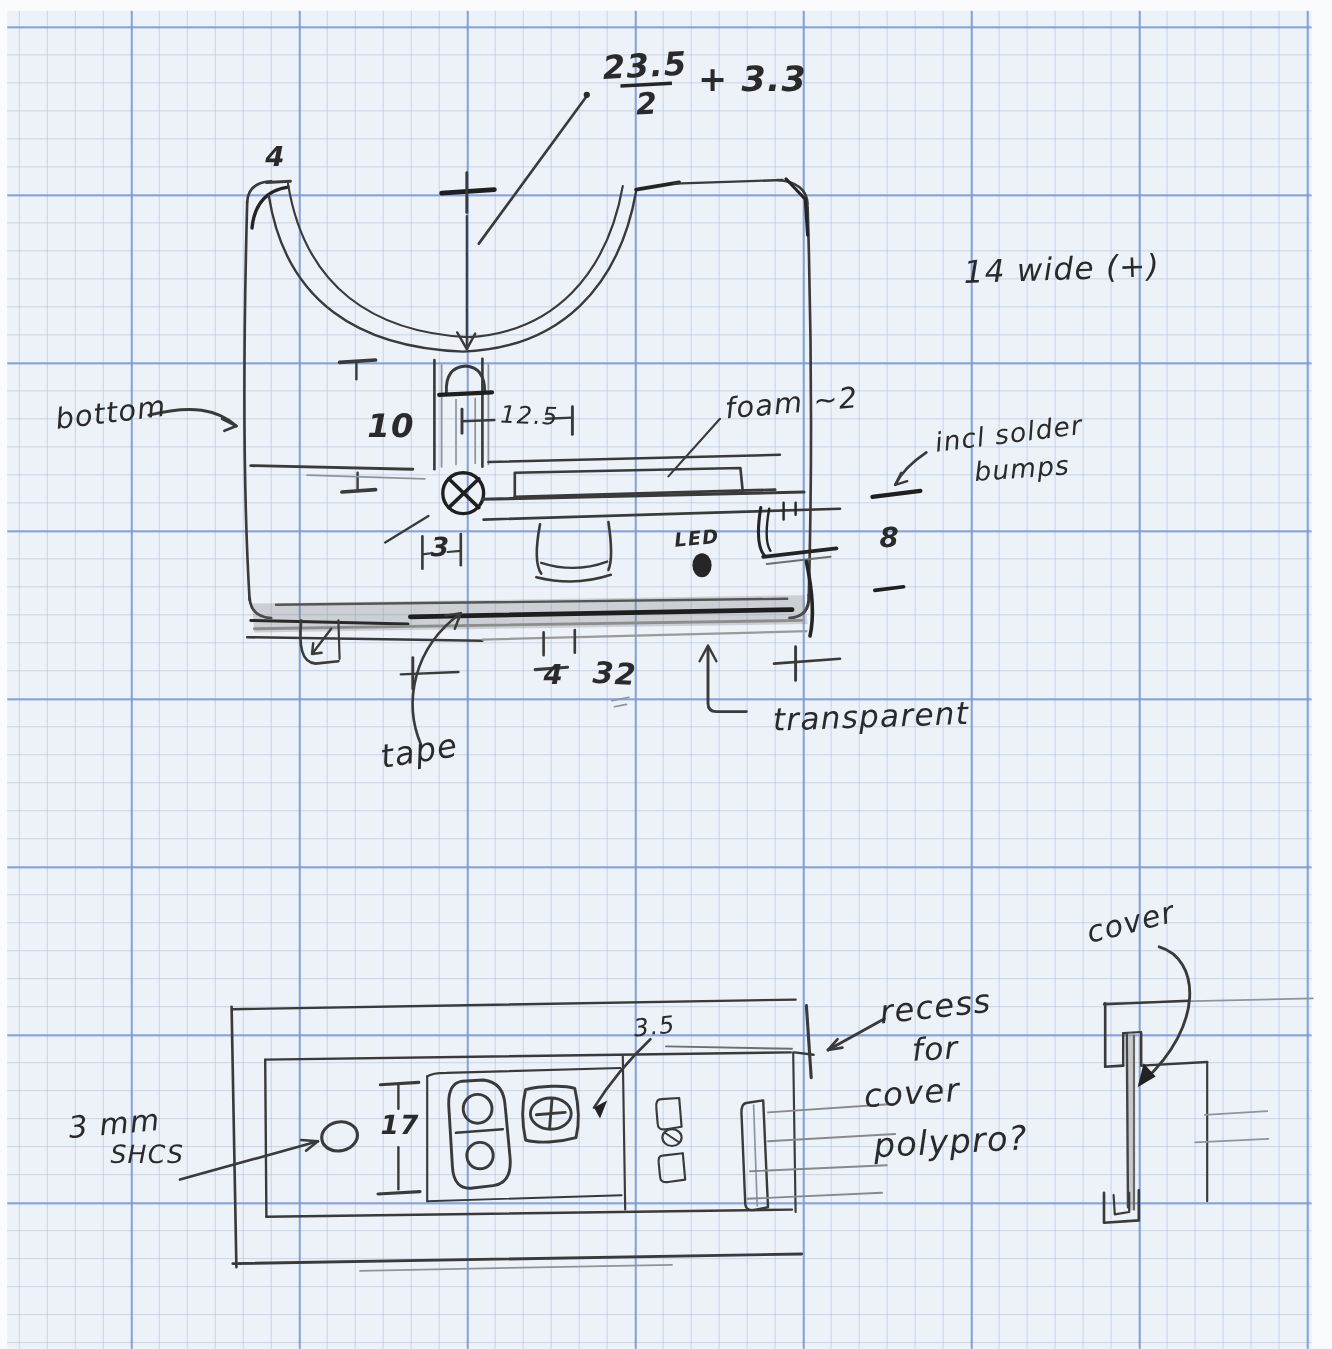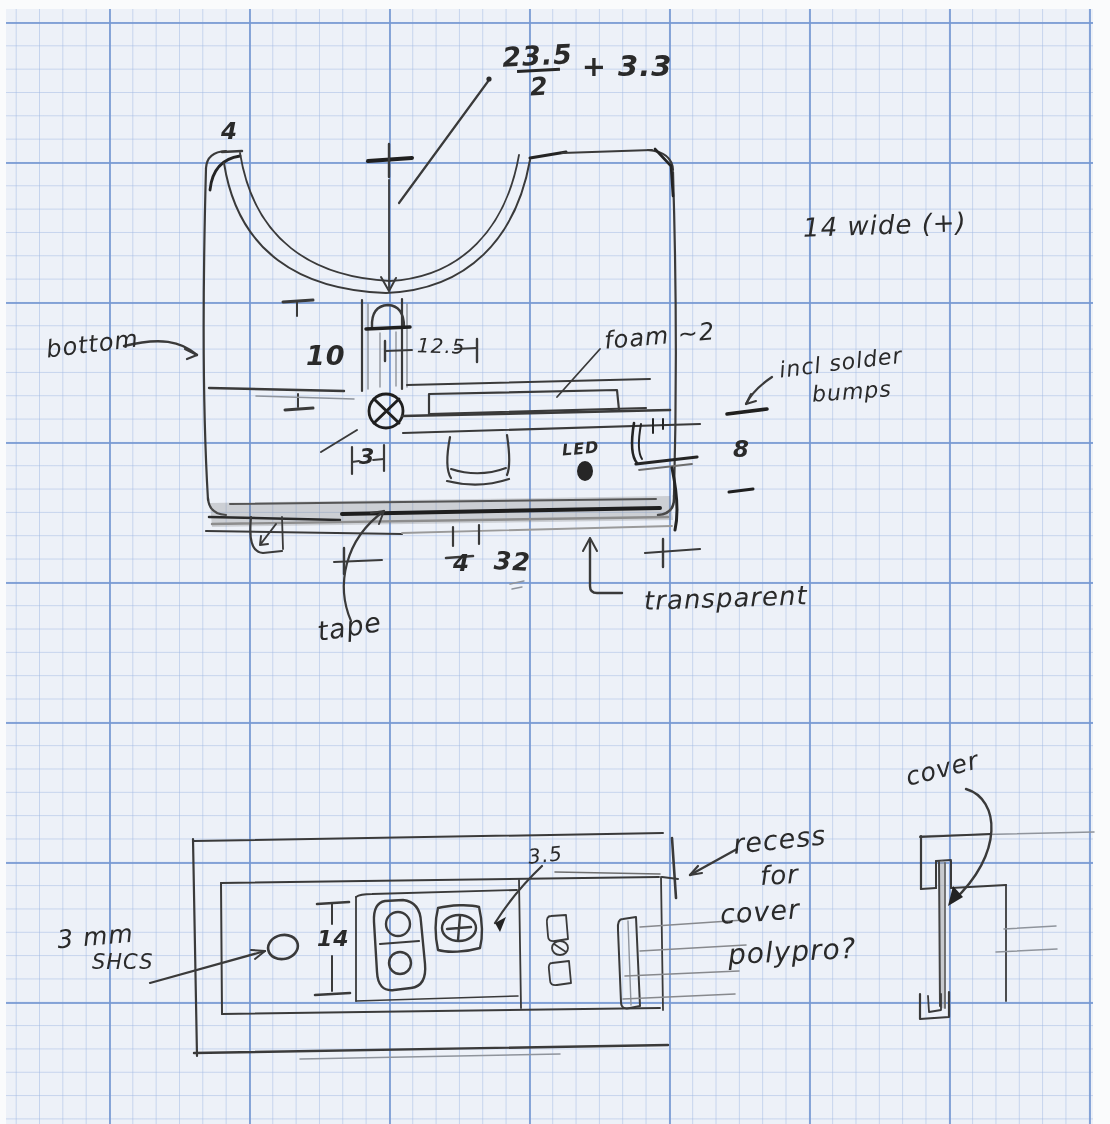--- a/index.html
+++ b/index.html
@@ -308,21 +308,21 @@
   <div class="hw" style="left:733px;top:438px;font-size:23px;font-weight:bold;">8</div>
   <div class="hw" style="left:562px;top:441px;font-size:16px;transform:rotate(-5deg);font-weight:bold;">LED</div>
   <div class="hw" style="left:359px;top:446px;font-size:22px;font-weight:bold;">3</div>
   <div class="hw" style="left:453px;top:552px;font-size:23px;font-weight:bold;">4</div>
   <div class="hw" style="left:494px;top:549px;font-size:25px;font-weight:bold;transform:rotate(3deg);">32</div>
   <div class="hw" style="left:317px;top:613px;font-size:27px;transform:rotate(-9deg);">tape</div>
   <div class="hw" style="left:644px;top:585px;font-size:26px;transform:rotate(-2deg);">transparent</div>
 
   <div class="hw" style="left:57px;top:924px;font-size:25px;transform:rotate(-5deg);">3 mm</div>
   <div class="hw" style="left:92px;top:952px;font-size:21px;">SHCS</div>
-  <div class="hw" style="left:317px;top:928px;font-size:22px;font-weight:bold;">14</div>
+  <div class="hw" style="left:317px;top:928px;font-size:22px;font-weight:bold;">17</div>
   <div class="hw" style="left:528px;top:845px;font-size:20px;transform:rotate(-6deg);">3.5</div>
   <div class="hw" style="left:733px;top:826px;font-size:27px;transform:rotate(-6deg);">recess</div>
   <div class="hw" style="left:760px;top:862px;font-size:26px;transform:rotate(-3deg);">for</div>
   <div class="hw" style="left:720px;top:898px;font-size:27px;transform:rotate(-4deg);">cover</div>
   <div class="hw" style="left:728px;top:938px;font-size:28px;transform:rotate(-3deg);">polypro?</div>
   <div class="hw" style="left:905px;top:756px;font-size:25px;transform:rotate(-14deg);">cover</div>
 
 </div>
 
 </body></html>

